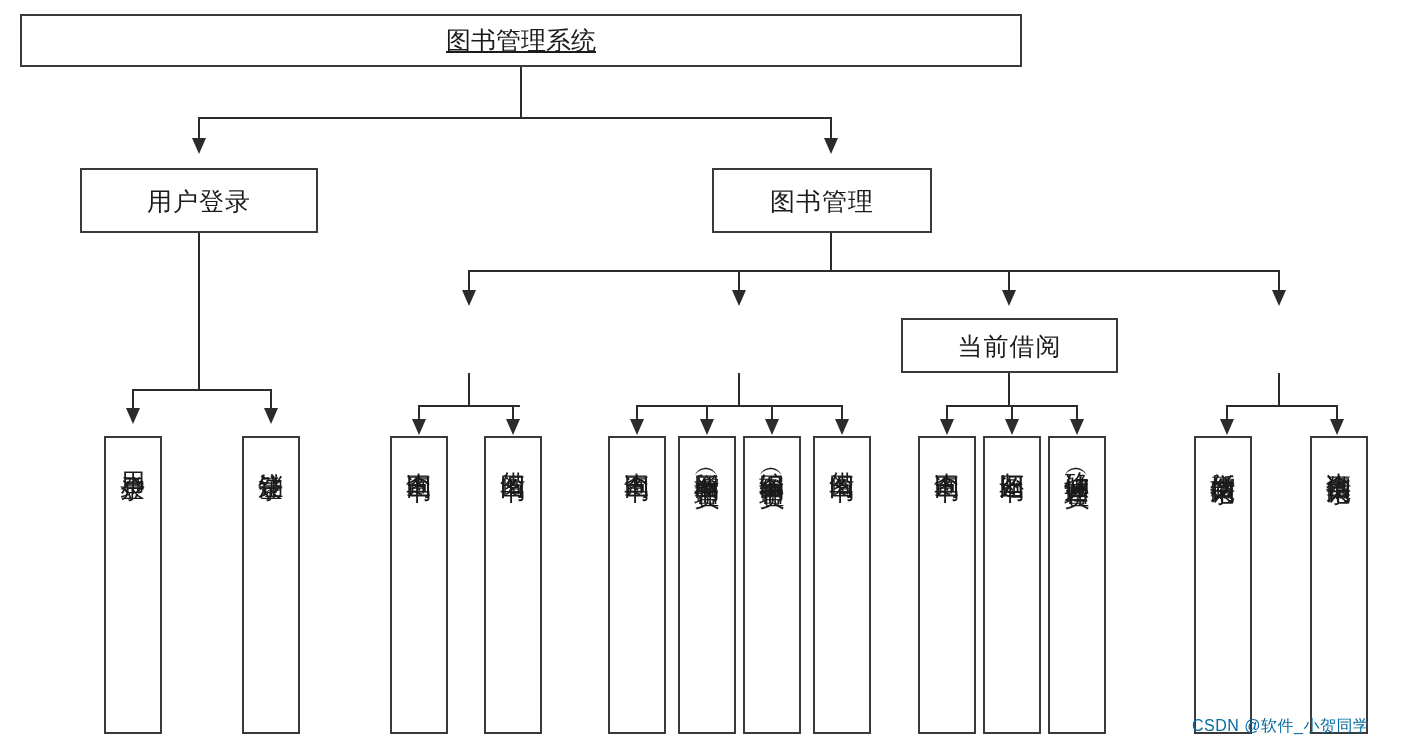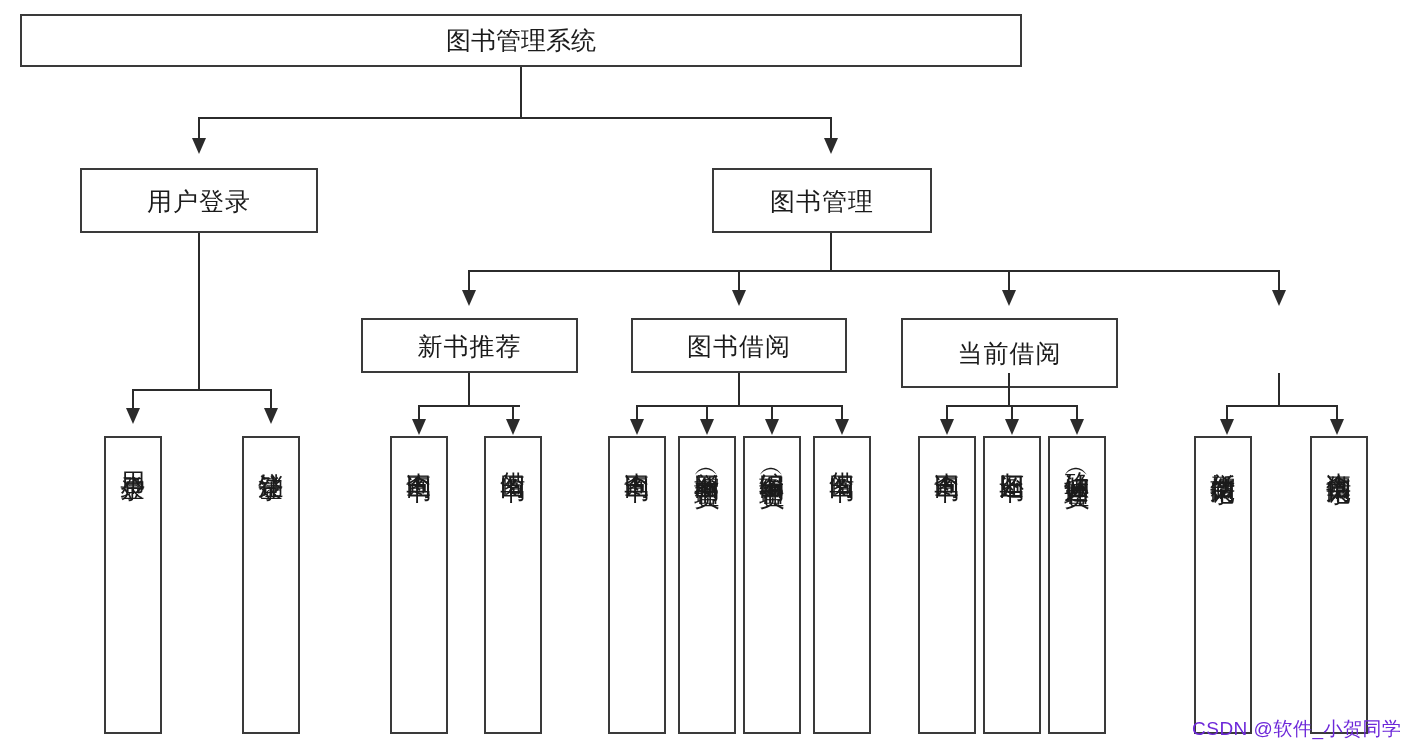--- a/index.html
+++ b/index.html
@@ -62,32 +62,32 @@
     position: absolute;
     width: 0;
     height: 0;
     border-left: 7px solid transparent;
     border-right: 7px solid transparent;
     border-top: 16px solid #2b2b2b;
   }
   
   #watermark {
     position: absolute;
-    font-size: 19px;
-    color: #6d28d9;
+    font-size: 16px;
+    color: #0369a1;
     white-space: nowrap;
     letter-spacing: 0.5px;
   }
 </style>
 </head>
 <body>
 
 <div id="canvas">
 
-  <div class="node root" style="left:20px; top:14px; width:1002px; height:53px;">
+  <div class="node root" style="left:20px; top:14px; width:1002px; height:53px;text-decoration:underline;">
     <span>图书管理系统</span>
   </div>
 
   <div class="ln v" style="left:520px; top:67px; width:2px; height:51px;"></div>
 
   <div class="ln h" style="left:198px; top:117px; width:634px; height:2px;"></div>
 
   <div class="ln v" style="left:198px; top:117px; width:2px; height:23px;"></div>
   <div class="arrow" style="left:192px; top:138px;"></div>
   <div class="ln v" style="left:830px; top:117px; width:2px; height:23px;"></div>
@@ -111,27 +111,21 @@
   <div class="ln h" style="left:468px; top:270px; width:812px; height:2px;"></div>
   <div class="ln v" style="left:468px; top:270px; width:2px; height:22px;"></div>
   <div class="arrow" style="left:462px; top:290px;"></div>
   <div class="ln v" style="left:738px; top:270px; width:2px; height:22px;"></div>
   <div class="arrow" style="left:732px; top:290px;"></div>
   <div class="ln v" style="left:1008px; top:270px; width:2px; height:22px;"></div>
   <div class="arrow" style="left:1002px; top:290px;"></div>
   <div class="ln v" style="left:1278px; top:270px; width:2px; height:22px;"></div>
   <div class="arrow" style="left:1272px; top:290px;"></div>
 
-  <div class="node horiz" style="left:361px; top:318px; width:217px; height:55px;">
-    <span>新书推荐</span>
-  </div>
-  <div class="node horiz" style="left:631px; top:318px; width:216px; height:55px;">
-    <span>图书借阅</span>
-  </div>
-  <div class="node horiz" style="left:901px; top:318px; width:217px; height:70px;">
+  <div class="node horiz" style="left:901px; top:318px; width:217px; height:55px;">
     <span>当前借阅</span>
   </div>
 
   <div class="ln v" style="left:468px; top:373px; width:2px; height:33px;"></div>
   <div class="ln h" style="left:418px; top:405px; width:102px; height:2px;"></div>
   <div class="ln v" style="left:418px; top:405px; width:2px; height:16px;"></div>
   <div class="arrow" style="left:412px; top:419px;"></div>
   <div class="ln v" style="left:512px; top:405px; width:2px; height:16px;"></div>
   <div class="arrow" style="left:506px; top:419px;"></div>
 

